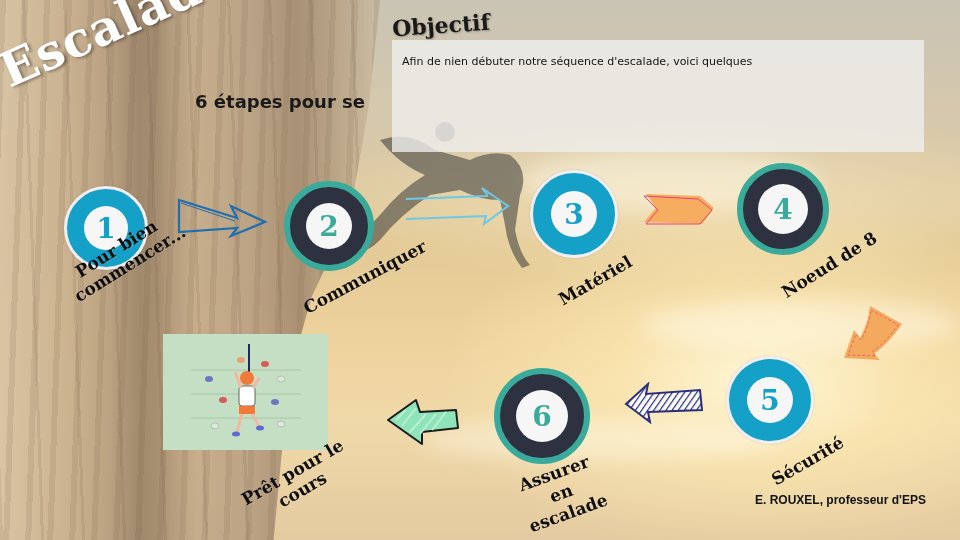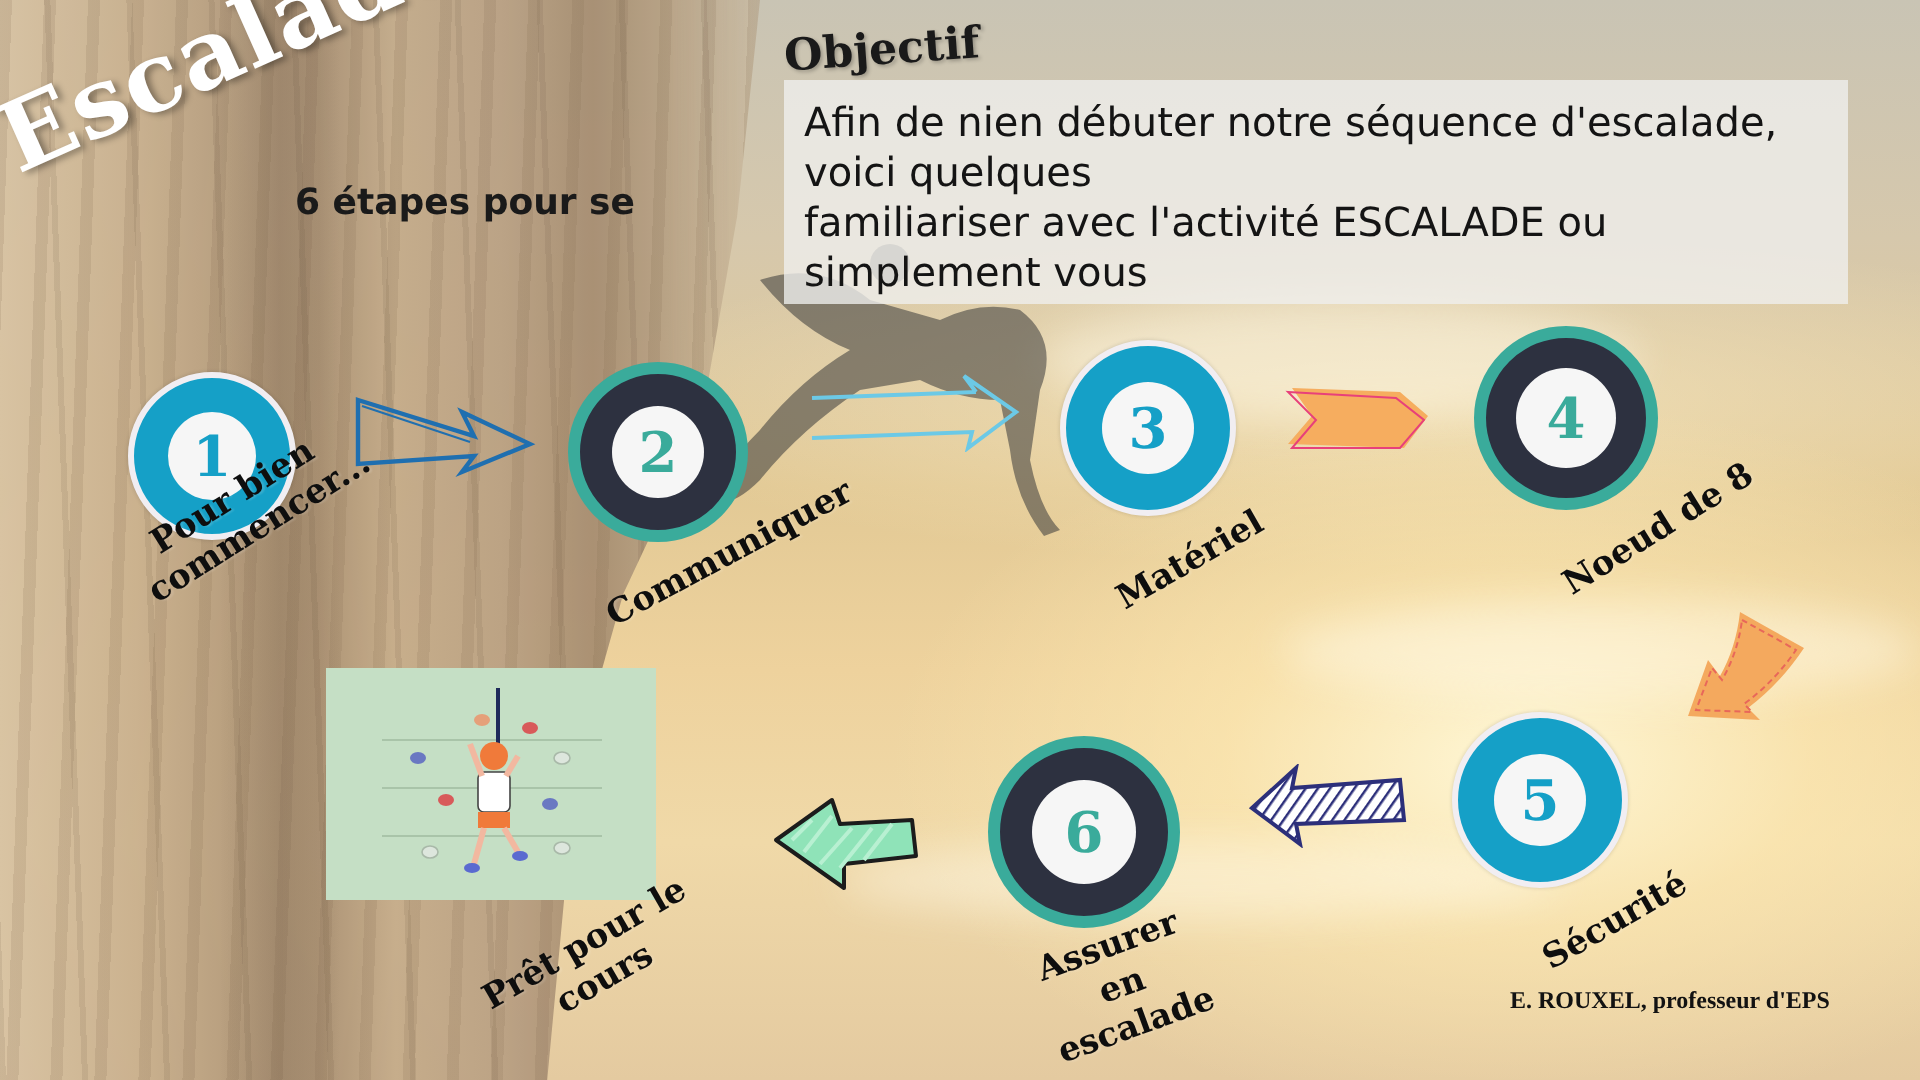--- a/index.html
+++ b/index.html
@@ -35,34 +35,34 @@
   .title-escalade {
     position: absolute; left: 14px; top: 42px;
     font-family: "DejaVu Serif", serif; font-weight: 900; font-size: 48px; color: #ffffff;
     letter-spacing: 1px;
     transform: rotate(-24deg); transform-origin: left bottom;
     text-shadow: 2px 2px 3px rgba(0,0,0,0.35);
   }
   .subtitle {
     position: absolute; left: 100px; top: 88px; width: 265px;
     font-family: "DejaVu Sans", sans-serif; font-weight: bold; font-size: 18px; line-height: 27px;
-    color: #1a1a1a; text-align: center;
+    color: #1a1a1a; text-align: right;
   }
 
   .objectif-heading {
     position: absolute; left: 392px; top: 12px;
     font-family: "DejaVu Serif", serif; font-weight: 900; font-size: 22px; color: #1a1a1a;
     transform: rotate(-4deg);
     text-shadow: 1px 1px 2px rgba(0,0,0,0.25);
   }
   .objectif-box {
     position: absolute; left: 392px; top: 40px; width: 532px; height: 112px;
     background: rgba(240,240,238,0.78);
     padding: 9px 10px;
-    font-family: "DejaVu Sans", sans-serif; font-size: 20px; line-height: 25px; color: #141414;
+    font-family: "DejaVu Sans", sans-serif; font-size: 11px; line-height: 25px; color: #141414;
   }
 
   
   .step {
     position: absolute; border-radius: 50%;
     display: flex; align-items: center; justify-content: center;
   }
   .step.blue { background: #15a0c7; border: 3px solid #f1eef2; box-shadow: 0 0 2px rgba(0,0,0,0.15); }
   .step.dark { background: #2d3140; border: 6px solid #3aab9b; }
   .step .inner {
@@ -81,21 +81,21 @@
 
   .arrow { position: absolute; }
 
   .illustration {
     position: absolute; left: 163px; top: 334px; width: 165px; height: 116px;
     background: #c5dfc5;
   }
 
   .credit {
     position: absolute; left: 755px; top: 493px;
-    font-family: Liberation Serif, serif; font-weight: bold; font-size: 12px; color: #121212;
+    font-family: Liberation Sans, sans-serif; font-weight: bold; font-size: 12px; color: #121212;
   }
 </style>
 </head>
 <body>
 
 <div class="bg">
   <div class="sky"></div>
   <div class="cloud" style="left:520px;top:150px;width:300px;height:60px;"></div>
   <div class="cloud" style="left:640px;top:300px;width:320px;height:50px;"></div>
   <div class="cloud" style="left:420px;top:420px;width:360px;height:40px;"></div>
@@ -108,21 +108,20 @@
 </div>
 
 <div class="title-escalade">Escalade</div>
 <div class="subtitle">
   <div>6 étapes pour se</div>
 </div>
 
 <div class="objectif-heading">Objectif</div>
 <div class="objectif-box">
   <div>Afin  de nien débuter notre séquence d'escalade, voici quelques</div>
-  <div>familiariser avec l'activité ESCALADE ou simplement vous</div>
 </div>
 
 <div class="step blue" style="left:64px;top:186px;width:84px;height:84px;">
   <div class="inner" style="width:44px;height:44px;font-size:28px;">1</div>
 </div>
 <div class="label" style="left:60px;top:272px;transform:rotate(-32deg);transform-origin:left top;">
   <div style="text-align:left;padding-left:14px;">Pour bien</div>
   <div>commencer...</div>
 </div>
 

